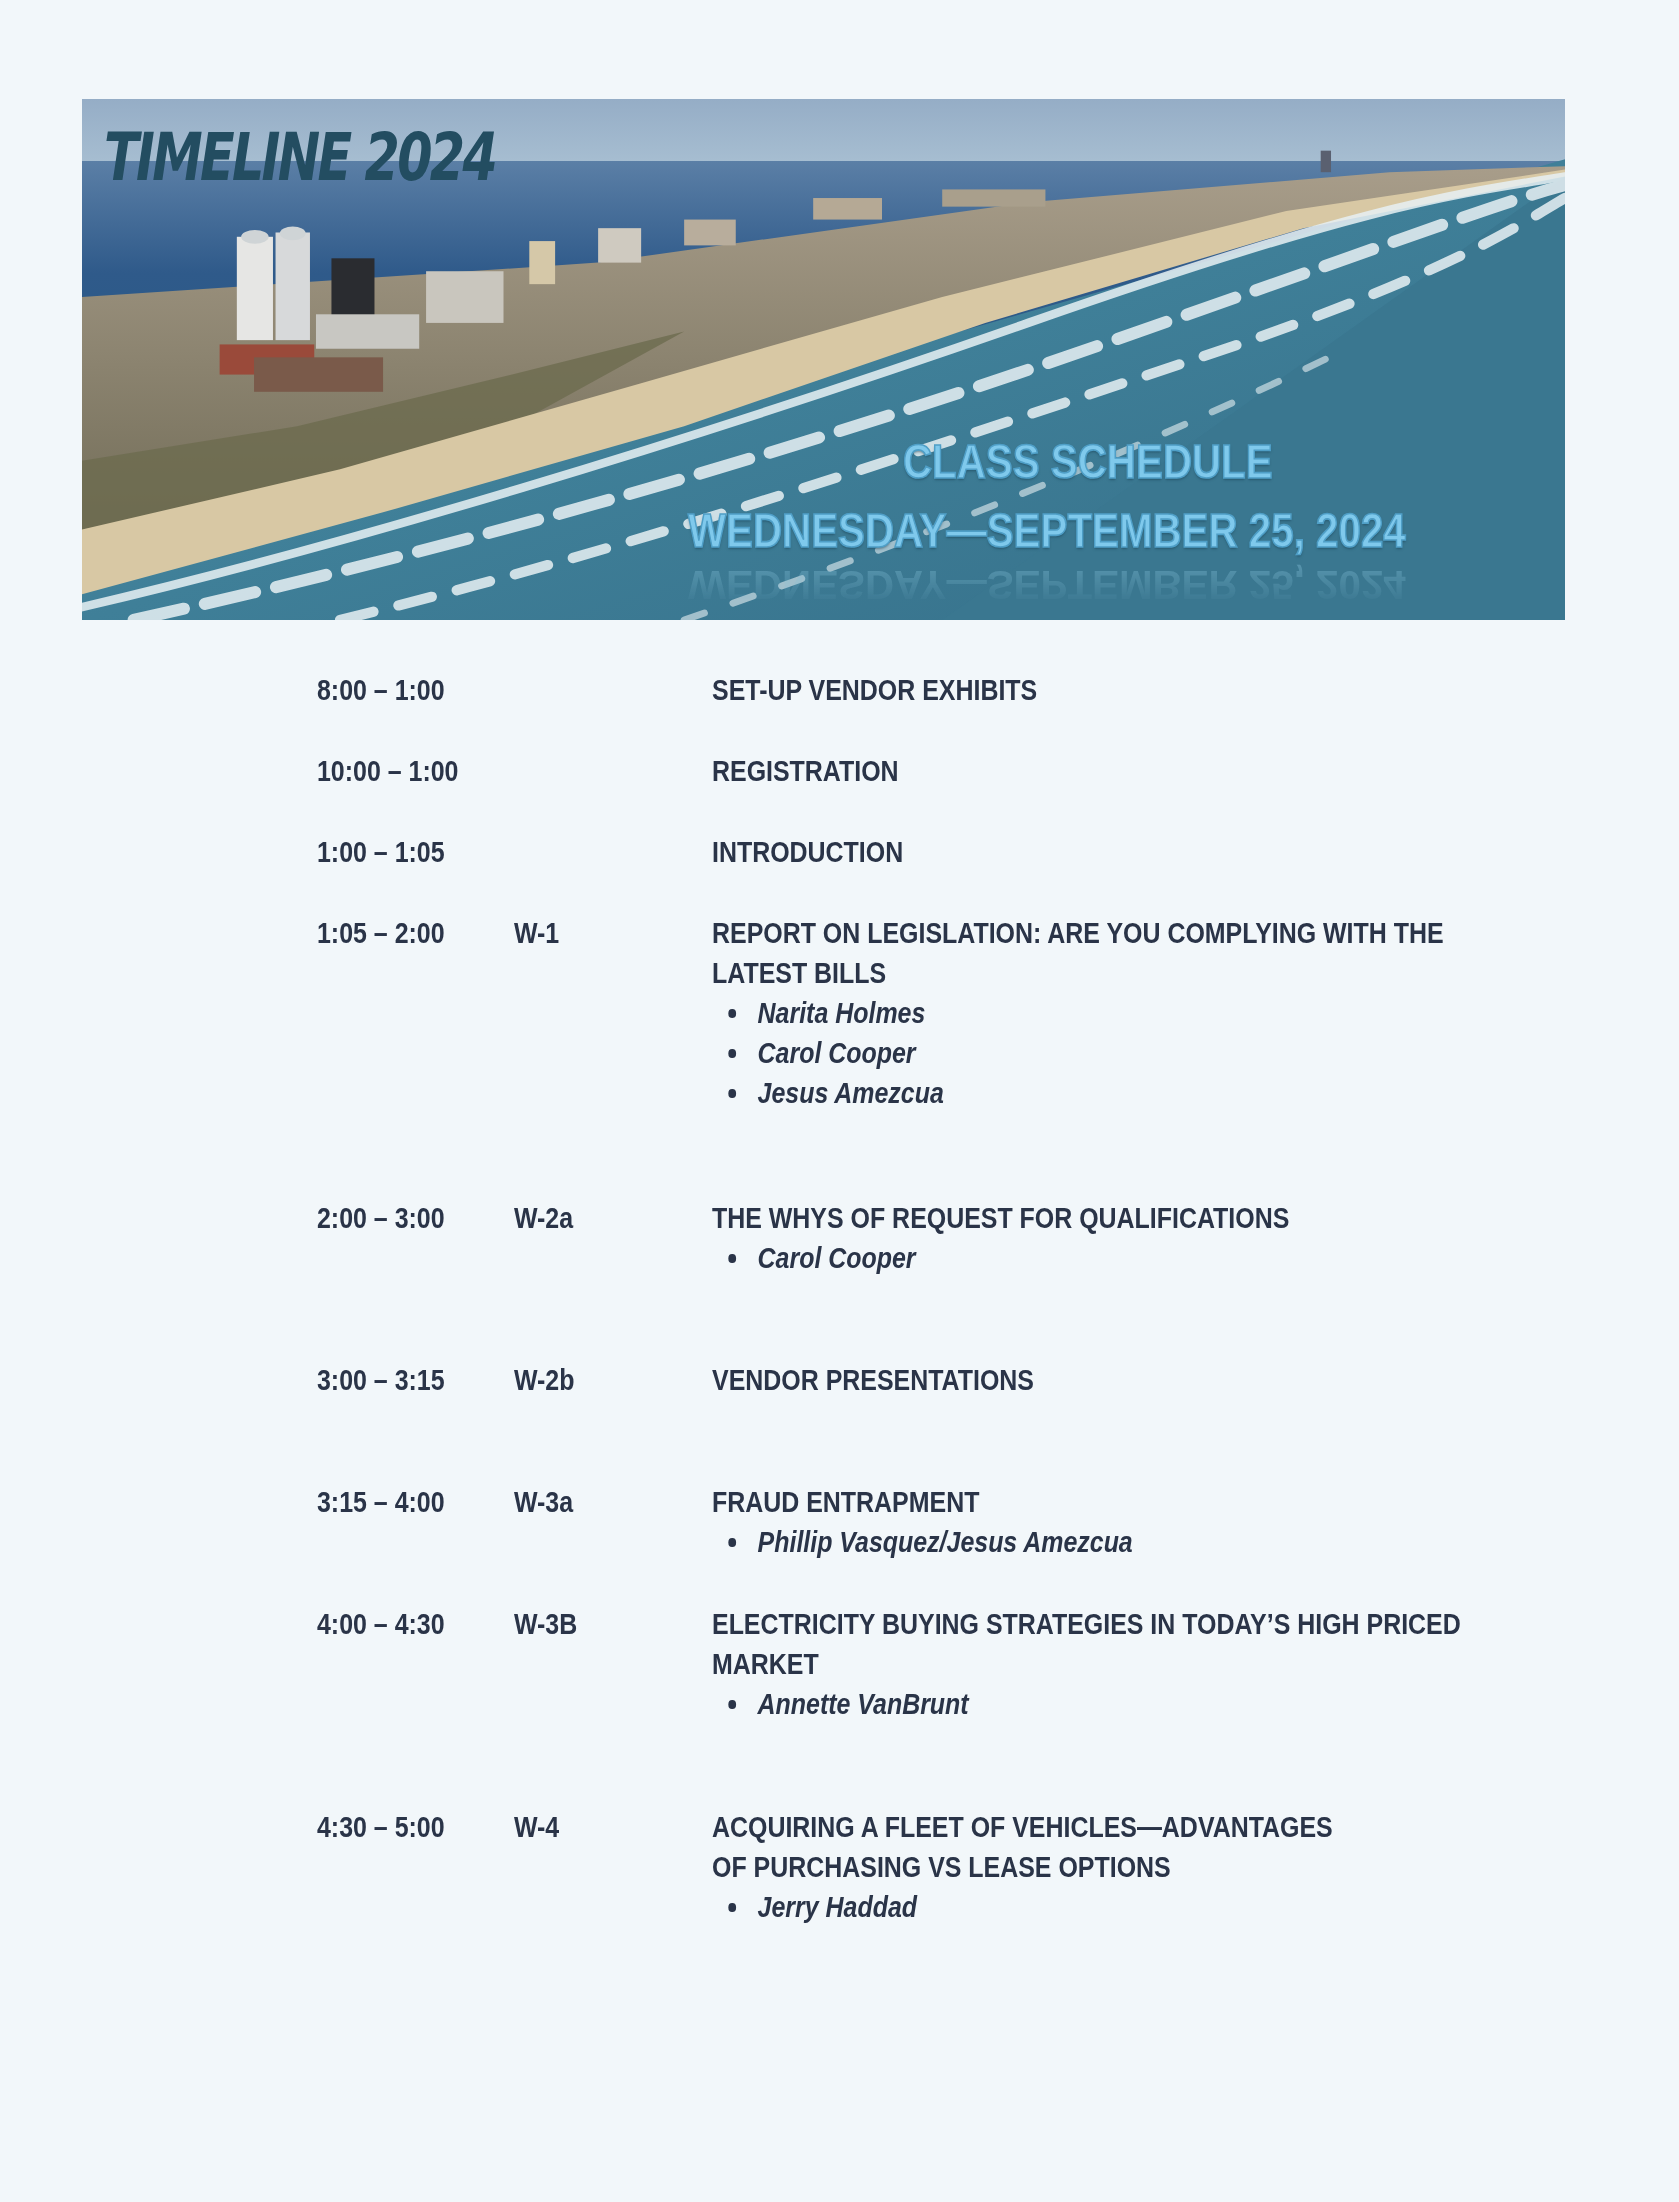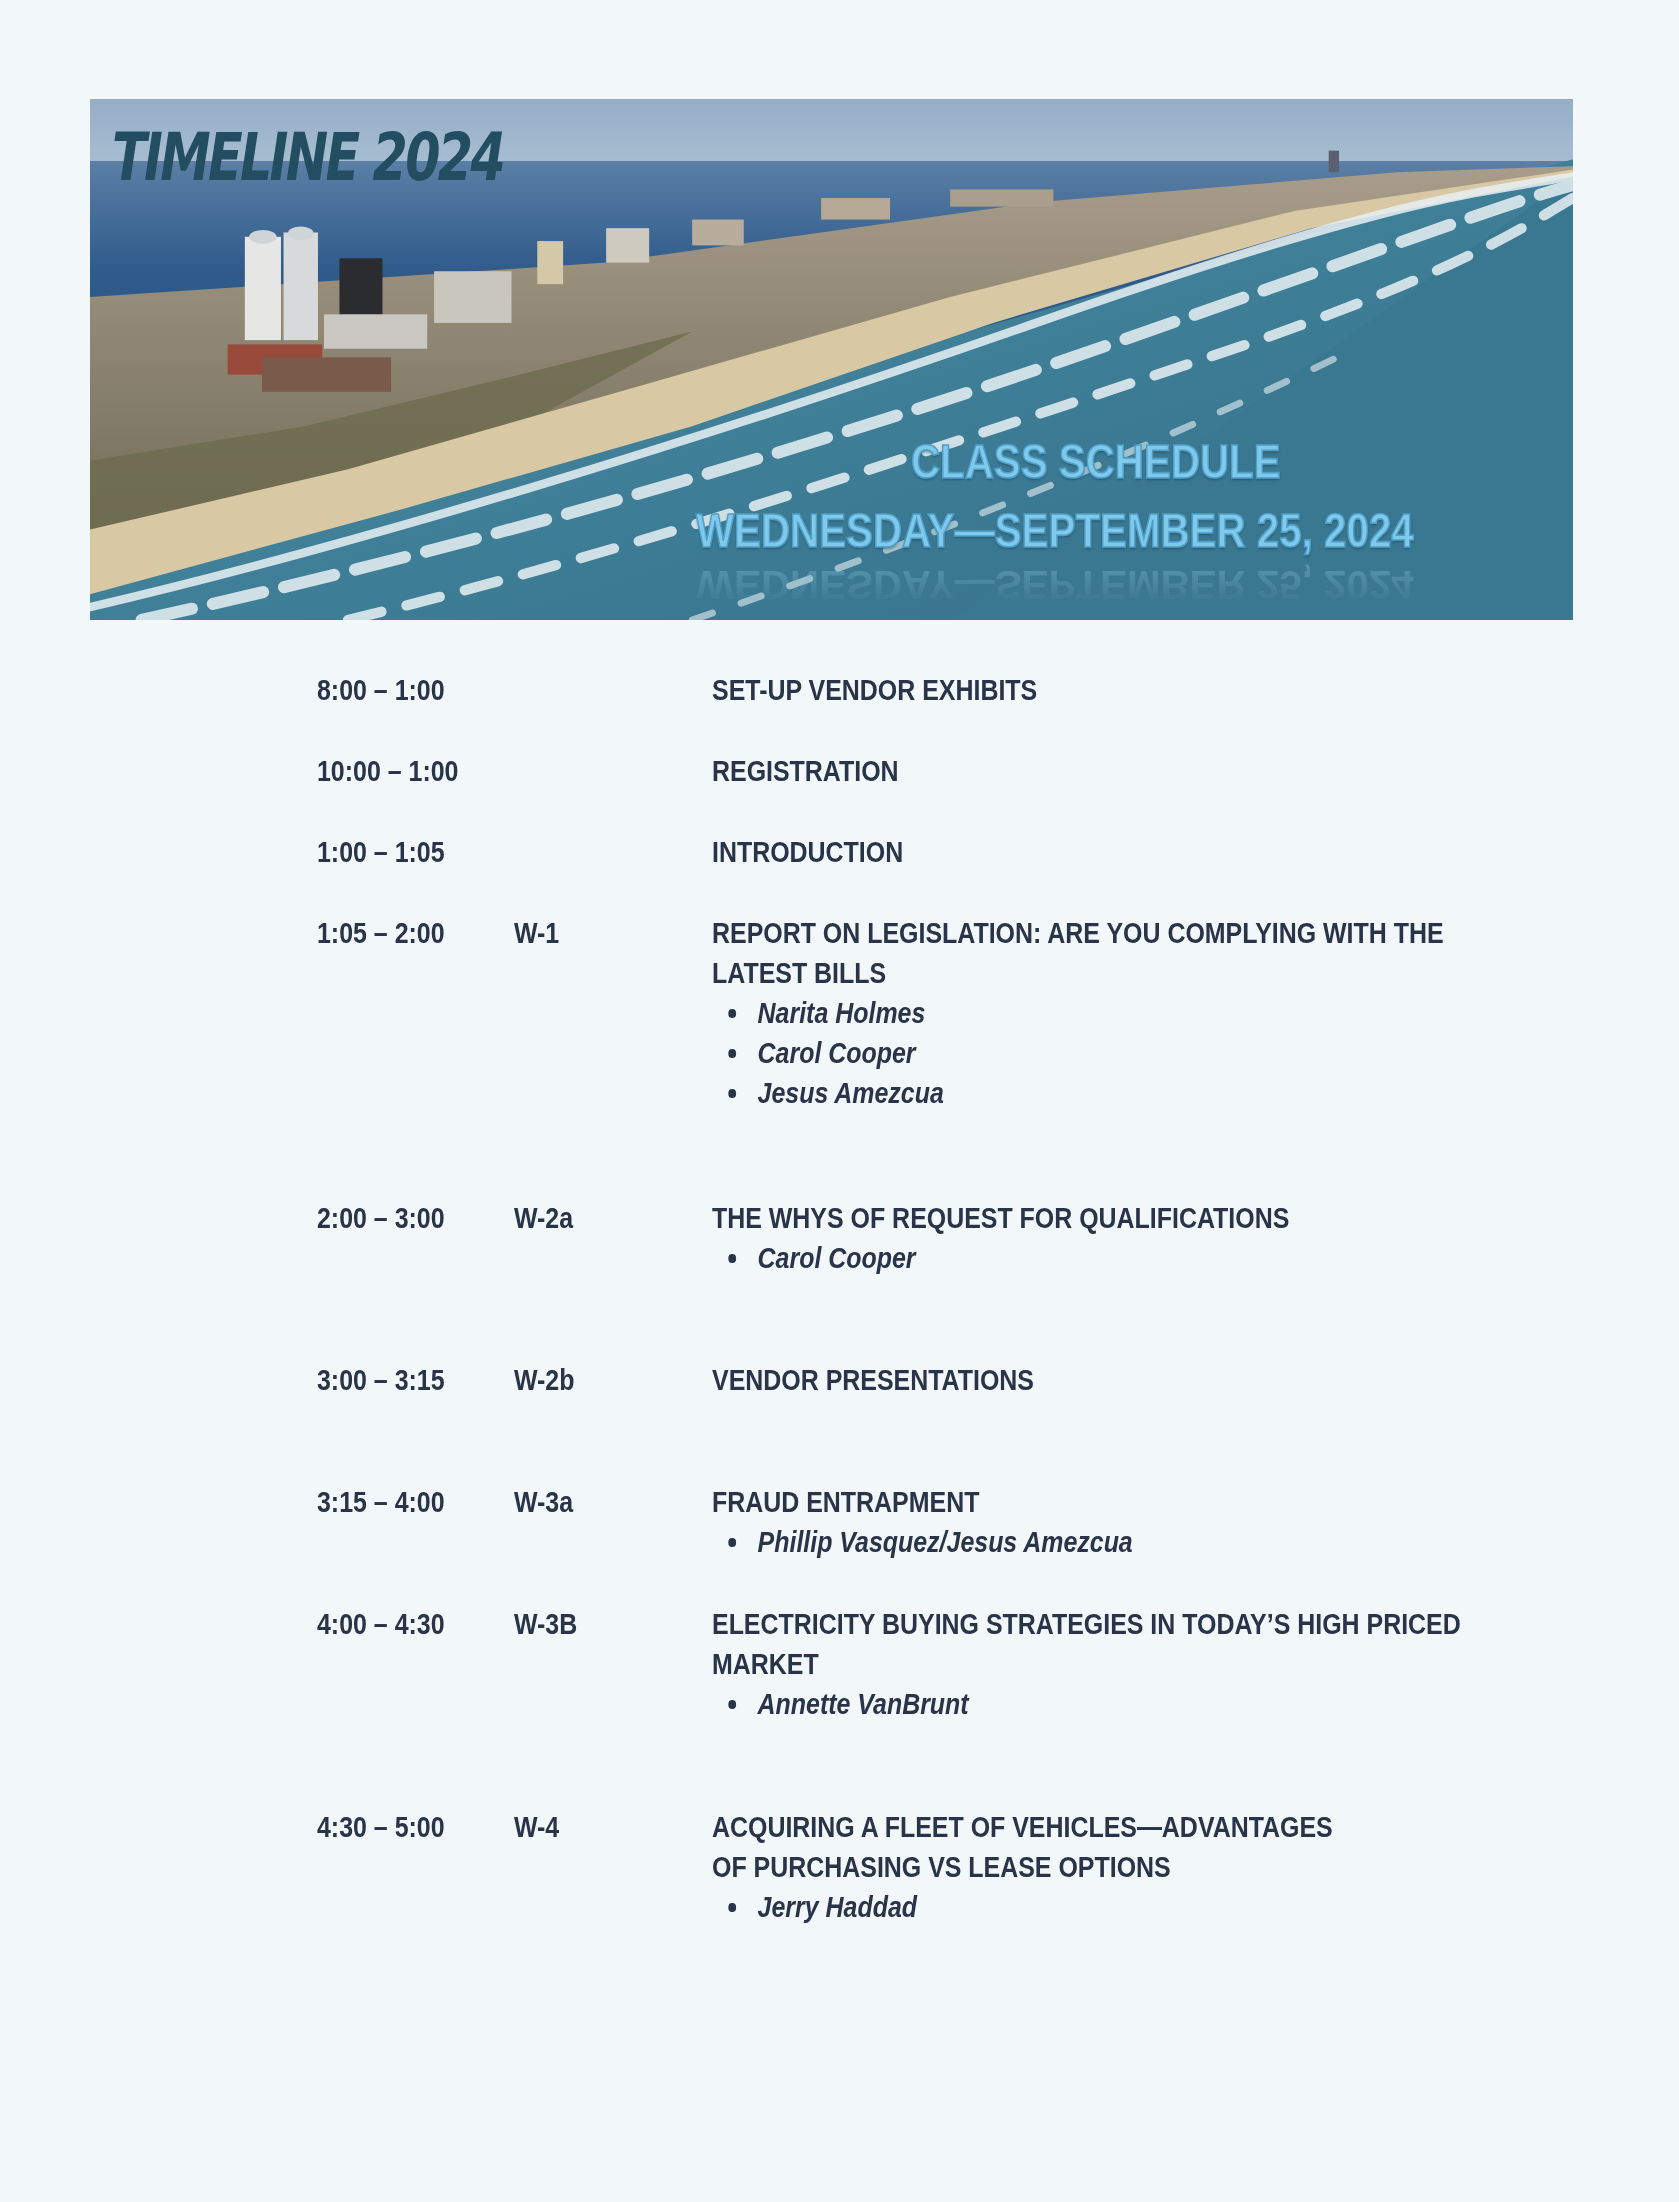--- a/index.html
+++ b/index.html
@@ -6,21 +6,21 @@
   body {
     width: 1679px; height: 2203px;
     background: #f2f7fa;
     position: relative;
     overflow: hidden;
     font-family: "Liberation Sans", sans-serif;
     color: #2a3448;
   }
   .banner {
     position: absolute;
-    left: 90px; top: 99px;
+    left: 82px; top: 99px;
     width: 1483px; height: 521px;
     overflow: hidden;
     padding-left: 16px;
   }
   .banner svg.scene { position: absolute; left: 0; top: 0; width: 1483px; height: 521px; }
   .banner-title {
     position: absolute;
     left: 22.4px; top: 26px;
     font-family: "DejaVu Sans", sans-serif;
     font-weight: bold;

